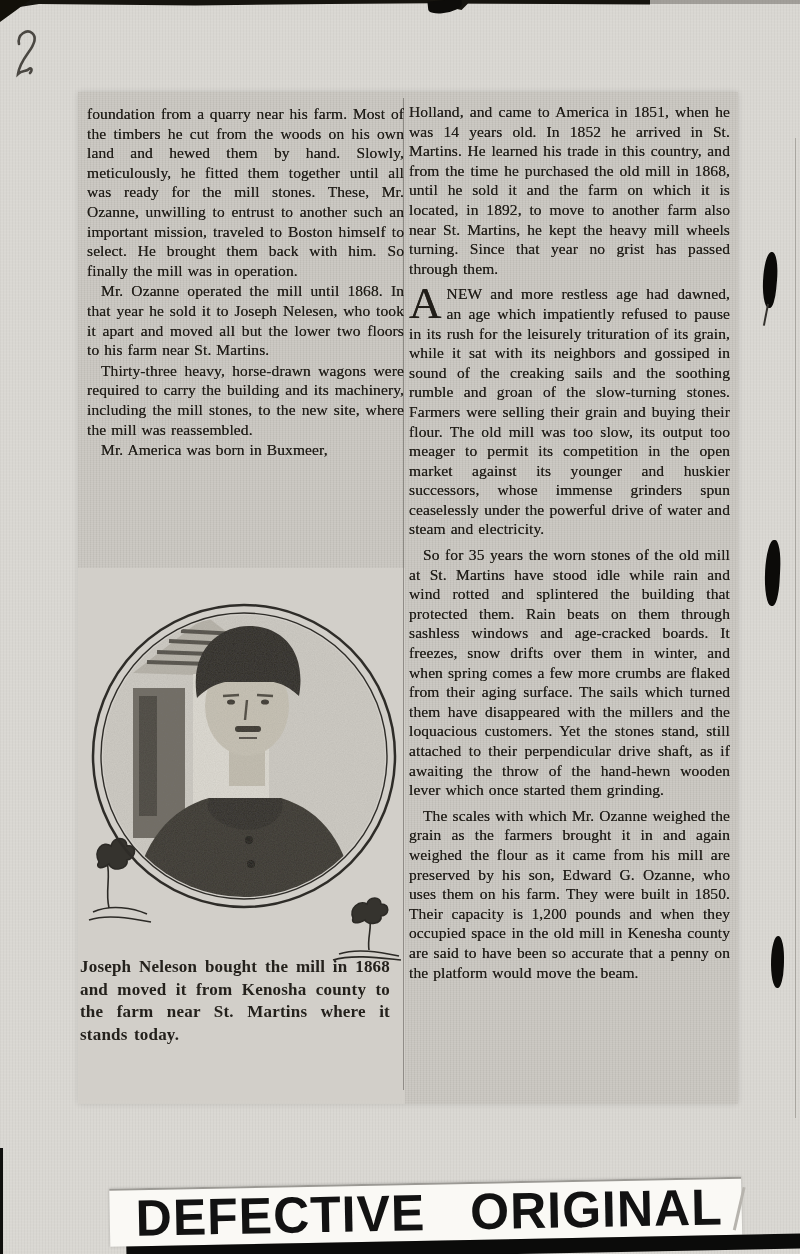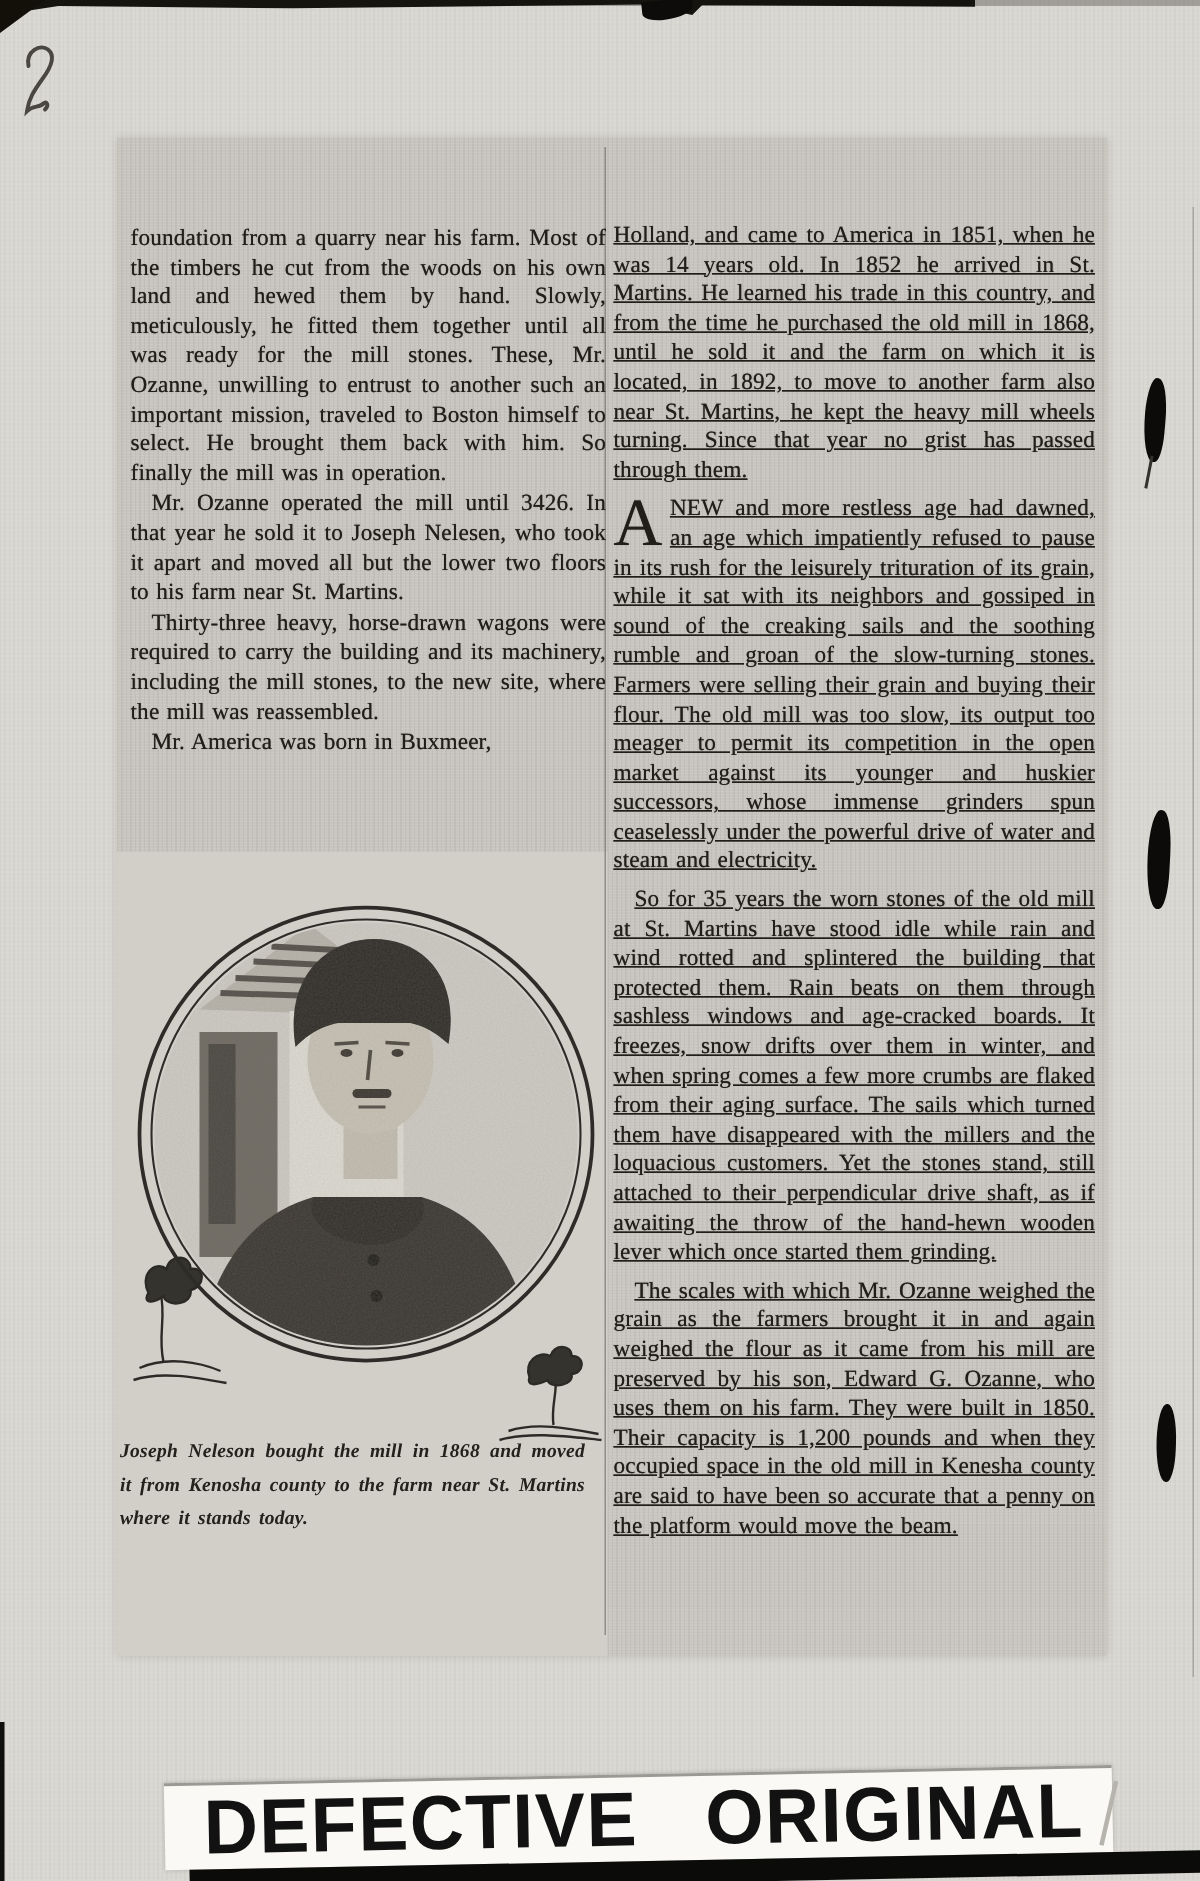--- a/index.html
+++ b/index.html
@@ -33,36 +33,36 @@
             background-color:#c8c5bf;
             background-image:
               repeating-linear-gradient(0deg, rgba(255,255,255,.07) 0 1px, transparent 1px 2px),
               repeating-linear-gradient(90deg, rgba(58,54,48,.06) 0 1px, transparent 1px 3px);
             box-shadow:0 0 6px rgba(0,0,0,.12);}
   .photo-area-bg{position:absolute;left:0;top:476px;width:327px;height:536px;background:#d2cfc9;}
   .col-rule{position:absolute;left:325px;top:6px;width:1px;height:992px;background:rgba(90,86,80,.55);}
 
   .col{position:absolute;color:#211e19;font-size:15.5px;line-height:19.6px;
        text-align:justify;letter-spacing:.1px;word-spacing:1px;
-       text-shadow:0 0 .5px rgba(33,30,25,.85);margin-top:45px;}
+       text-shadow:0 0 .5px rgba(33,30,25,.85);}
   .col p{margin:0;}
   .col p.ind{text-indent:14px;}
   .col p + p{margin-top:1px;}
   .col-left{left:9px;top:12px;width:317px;}
-  .col-right{left:331px;top:10px;width:321px;text-decoration:underline;}
+  .col-right{left:331px;top:10px;width:321px;}
 
   .dropcap{float:left;font-size:45px;line-height:34px;padding:2px 5px 0 0;color:#211e19;}
   .p-space{margin-top:6px !important;}
 
   
   .photo{position:absolute;left:3px;top:486px;width:322px;height:384px;}
 
   
   .caption{position:absolute;left:2px;top:864px;width:310px;
-           font-style:italic;font-weight:bold;font-size:13px;line-height:22.5px;
+           font-weight:bold;font-size:17px;line-height:22.5px;
            color:#24211c;text-align:justify;letter-spacing:.2px;word-spacing:2px;}
 
   
   .banner-wrap{position:absolute;left:110px;top:1182px;width:710px;height:90px;transform:rotate(-1.1deg);}
   .banner{position:relative;width:632px;height:58px;background:#faf9f5;
           border-top:2px solid #9b9994;box-shadow:0 0 3px rgba(0,0,0,.2);
           display:flex;align-items:center;padding-left:26px;box-sizing:border-box;}
   .banner-text{font-family:"Liberation Sans", sans-serif;font-weight:bold;font-size:50px;
                color:#121212;letter-spacing:1px;word-spacing:30px;transform:scaleY(1.02);white-space:nowrap;}
   .black-strip{position:absolute;left:16px;top:58px;width:700px;height:15px;background:#0b0b0a;}
@@ -88,21 +88,21 @@
       <path d="M9,18 C7,8 17,3 22,7 C27,11 24,19 18,27 C13,34 9,40 8,48 C12,44 16,46 19,43 C21,41 23,44 20,47" fill="none" stroke="#4a4742" stroke-width="2.6" stroke-linecap="round"></path>
     </svg>
   </div>
 
   <div class="clipping">
     <div class="photo-area-bg"></div>
     <div class="col-rule"></div>
 
     <div class="col col-left">
       <p>foundation from a quarry near his farm.  Most of the timbers he cut from the woods on his own land and hewed them by hand.  Slowly, meticulously, he fitted them together until all was ready for the mill stones.  These, Mr. Ozanne, unwilling to entrust to another such an important mission, traveled to Boston himself to select.  He brought them back with him.  So finally the mill was in operation.</p>
-      <p class="ind">Mr. Ozanne operated the mill until 3426.  In that year he sold it to Joseph Nelesen, who took it apart and moved all but the lower two floors to his farm near St. Martins.</p>
+      <p class="ind">Mr. Ozanne operated the mill until 1868.  In that year he sold it to Joseph Nelesen, who took it apart and moved all but the lower two floors to his farm near St. Martins.</p>
       <p class="ind">Thirty-three heavy, horse-drawn wagons were required to carry the building and its machinery, including the mill stones, to the new site, where the mill was reassembled.</p>
       <p class="ind">Mr. America was born in Buxmeer,</p>
     </div>
 
     <div class="photo">
       <svg width="322" height="384" viewBox="0 0 322 384">
         <defs>
           <clipPath id="circ">
               <circle cx="163" cy="178" r="141"></circle>
             </clipPath>

